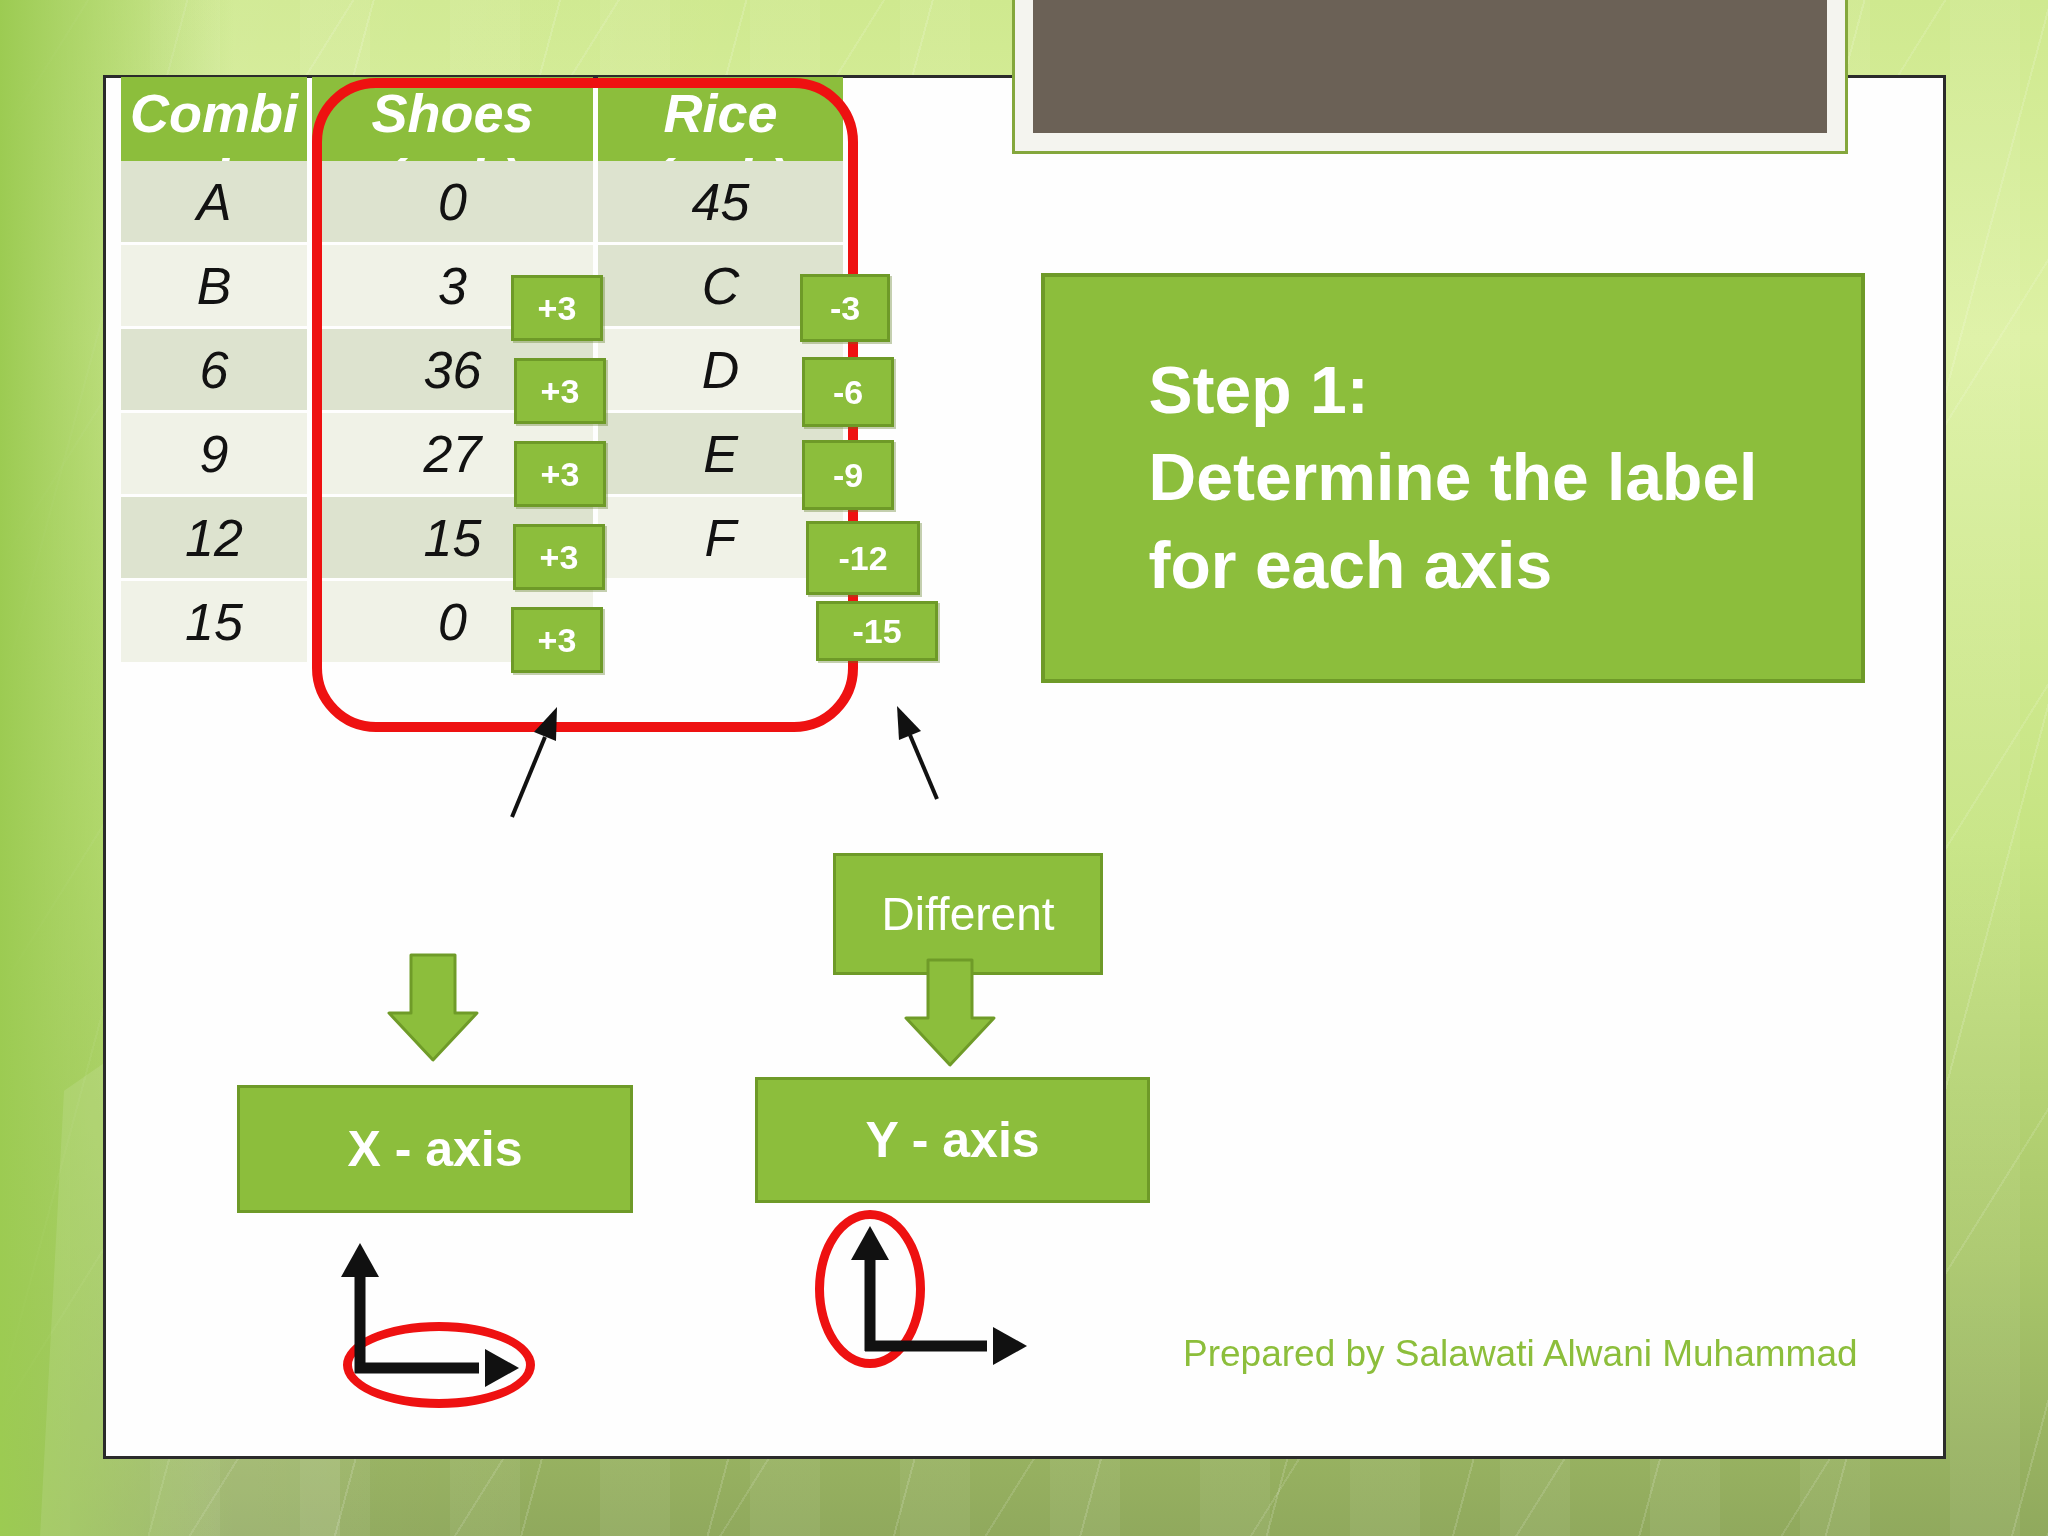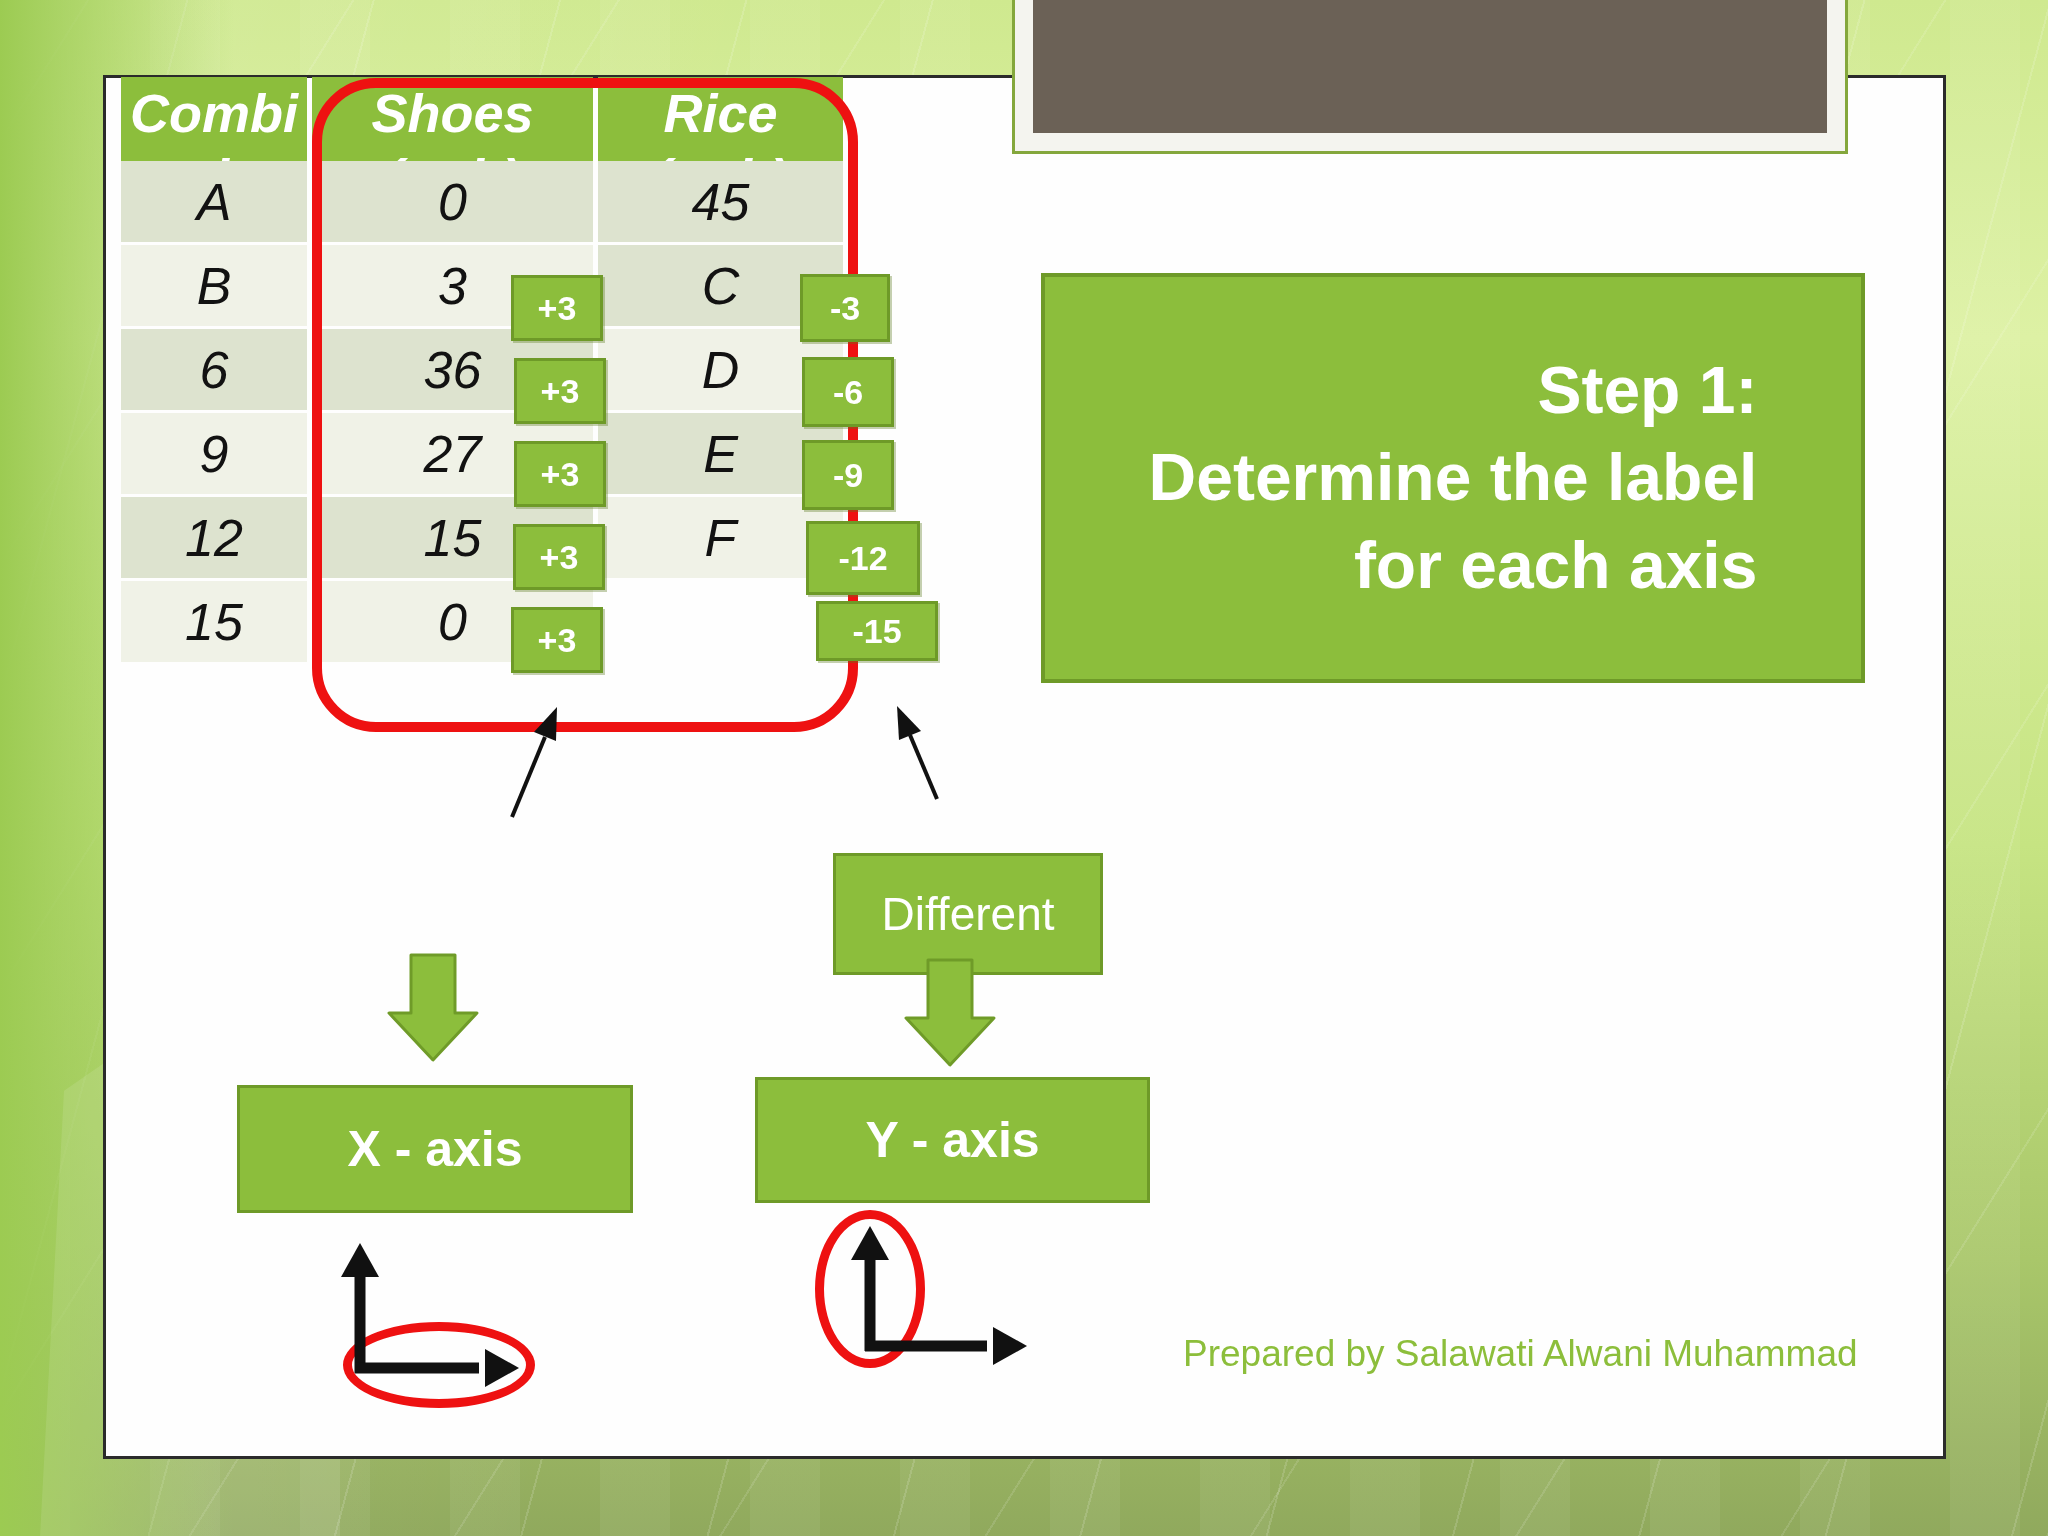--- a/index.html
+++ b/index.html
@@ -66,21 +66,21 @@
   .p3{left:513px;top:524px;width:92px;height:66px;}
   .p4{left:511px;top:607px;width:92px;height:66px;}
   .m0{left:800px;top:274px;width:90px;height:68px;}
   .m1{left:802px;top:357px;width:92px;height:70px;}
   .m2{left:802px;top:440px;width:92px;height:70px;}
   .m3{left:806px;top:521px;width:114px;height:74px;}
   .m4{left:816px;top:601px;width:122px;height:60px;}
   
   .gbox{
     position:absolute;box-sizing:border-box;background:#8cbe3c;border:3px solid #6e9a28;
-    color:#fff;display:flex;align-items:center;justify-content:center;text-align:right;z-index:4;
+    color:#fff;display:flex;align-items:center;justify-content:center;text-align:left;z-index:4;
   }
   .same{left:293px;top:818px;width:272px;height:120px;font-size:46px;}
   .diff{left:833px;top:813px;width:270px;height:122px;font-size:46px;margin-top:40px;}
   .xaxis{left:237px;top:1085px;width:396px;height:128px;font-size:50px;font-weight:bold;}
   .yaxis{left:755px;top:1077px;width:395px;height:126px;font-size:50px;font-weight:bold;}
   .step1{
     left:1041px;top:273px;width:824px;height:410px;
     font-size:66px;font-weight:bold;line-height:1.32;white-space:pre-line;border-width:4px;
   }
   

